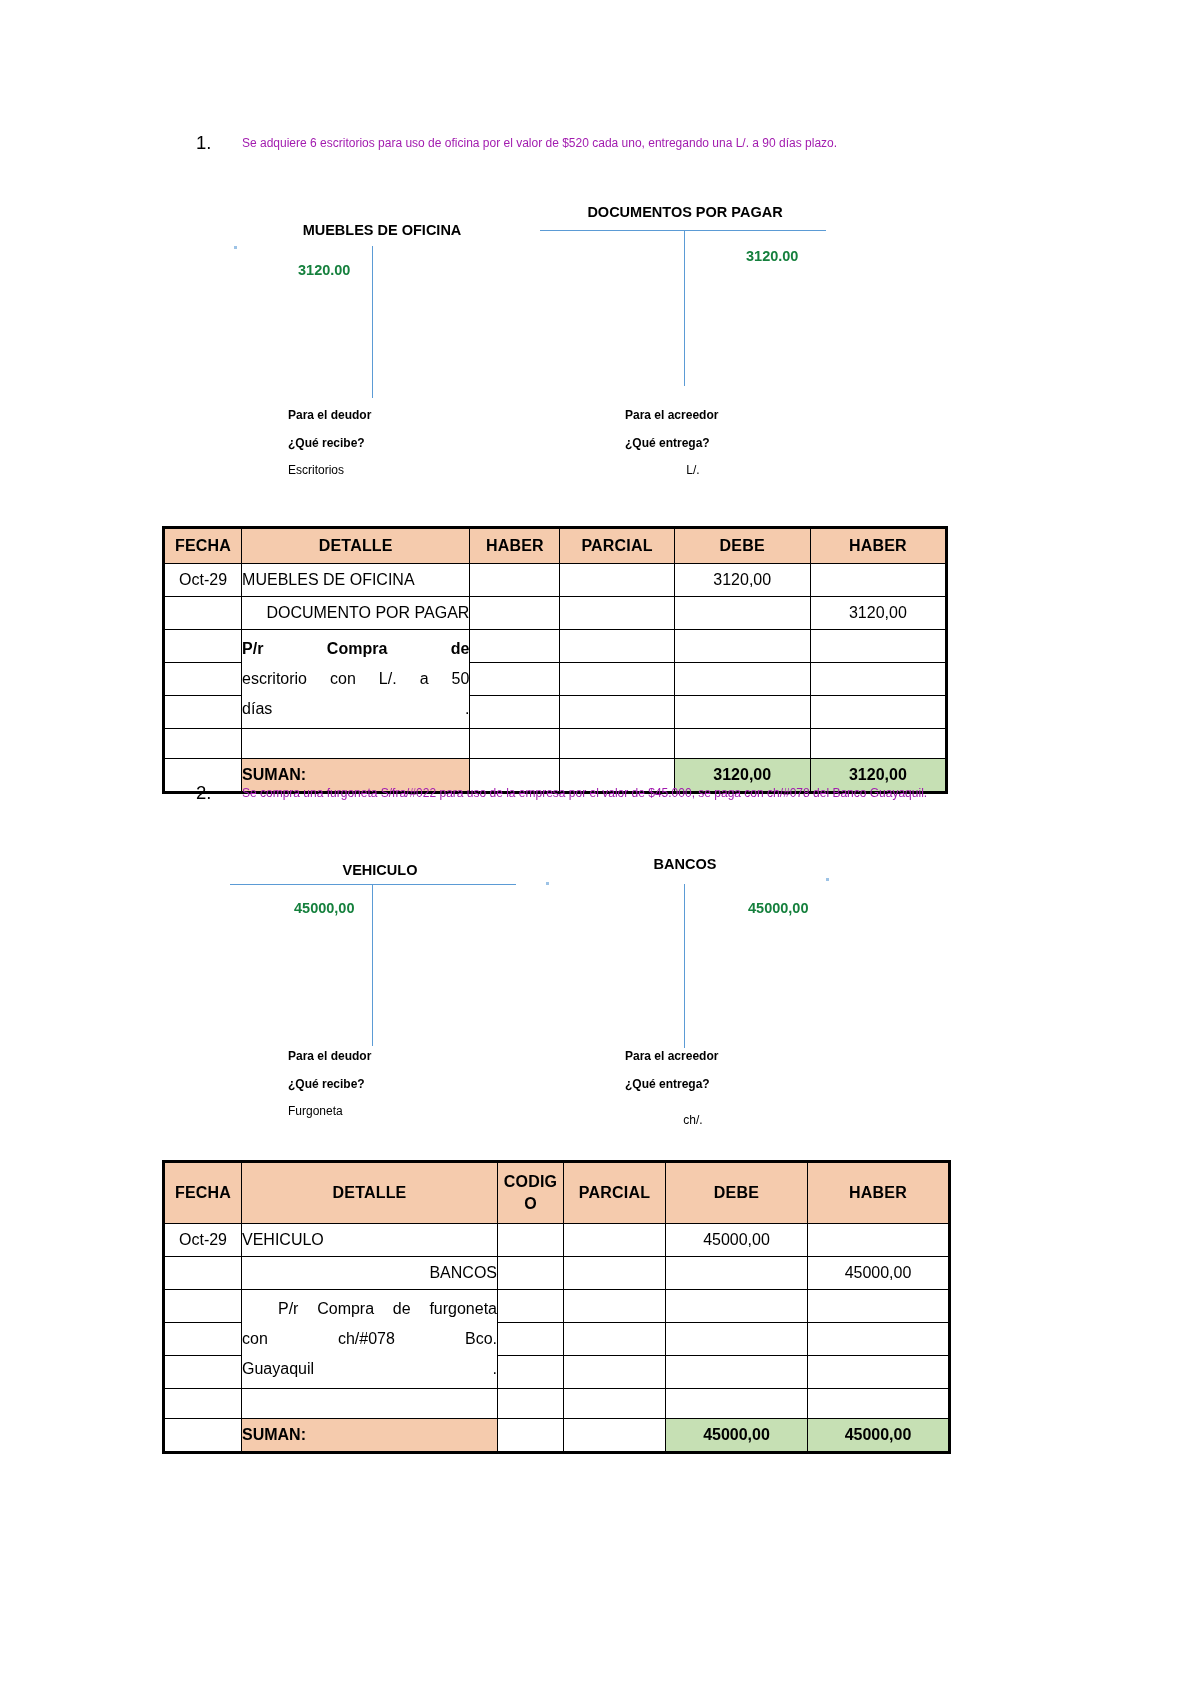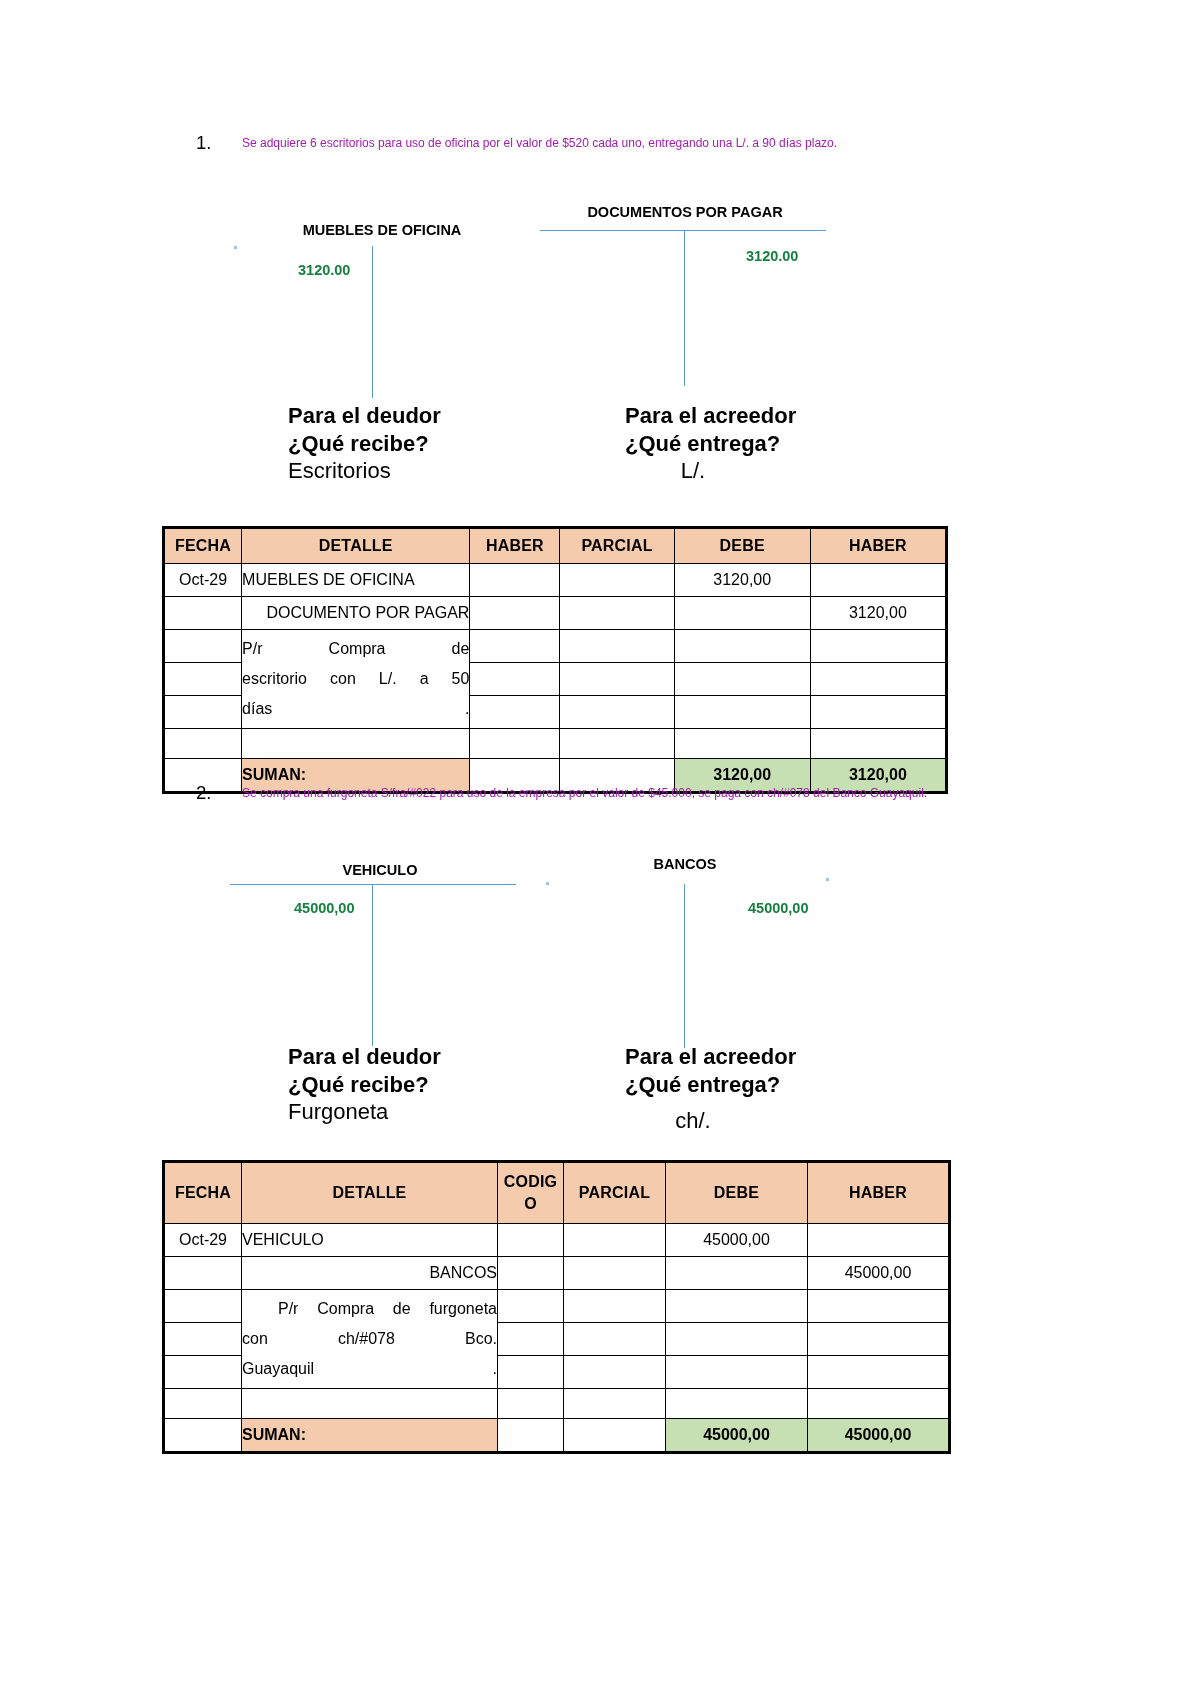--- a/index.html
+++ b/index.html
@@ -69,21 +69,21 @@
   .tacct-dot {
     position: absolute;
     width: 3px;
     height: 3px;
     background: #9DC3E6;
   }
 
   
   .qa-block {
     position: absolute;
-    font-size: 22px;
+    font-size: 12px;
     line-height: 27.5px;
     white-space: nowrap;
   }
   .qa-bold { font-weight: bold; }
   .qa-plain { font-weight: normal; }
   .qa-center { text-align: center; }
 
   
   .journal {
     position: absolute;
@@ -211,21 +211,21 @@
         <td class="cell"></td>
         <td class="cell c-right">DOCUMENTO POR PAGAR</td>
         <td class="cell"></td>
         <td class="cell"></td>
         <td class="cell"></td>
         <td class="cell c-num">3120,00</td>
       </tr>
       <tr>
         <td class="cell"></td>
         <td class="narr" rowspan="3">
-          <div style="text-align:justify;text-align-last:justify;">P/r Compra de</div>
+          <div style="text-align:justify;text-align-last:justify;font-weight:bold;">P/r Compra de</div>
           <div style="text-align:justify;text-align-last:justify;">escritorio con L/. a 50</div>
           <div style="text-align:left;">días .</div>
         </td>
         <td class="cell"></td>
         <td class="cell"></td>
         <td class="cell"></td>
         <td class="cell"></td>
       </tr>
       <tr>
         <td class="cell"></td>

